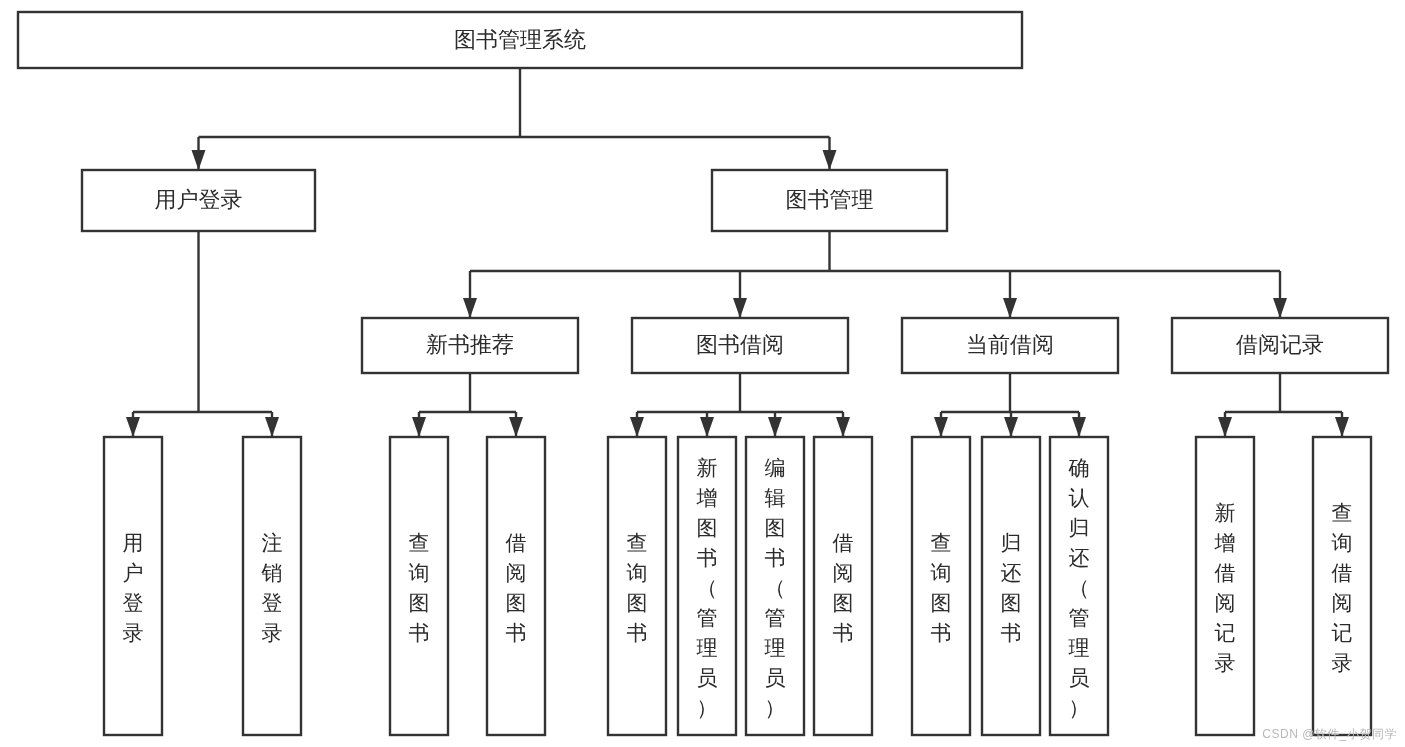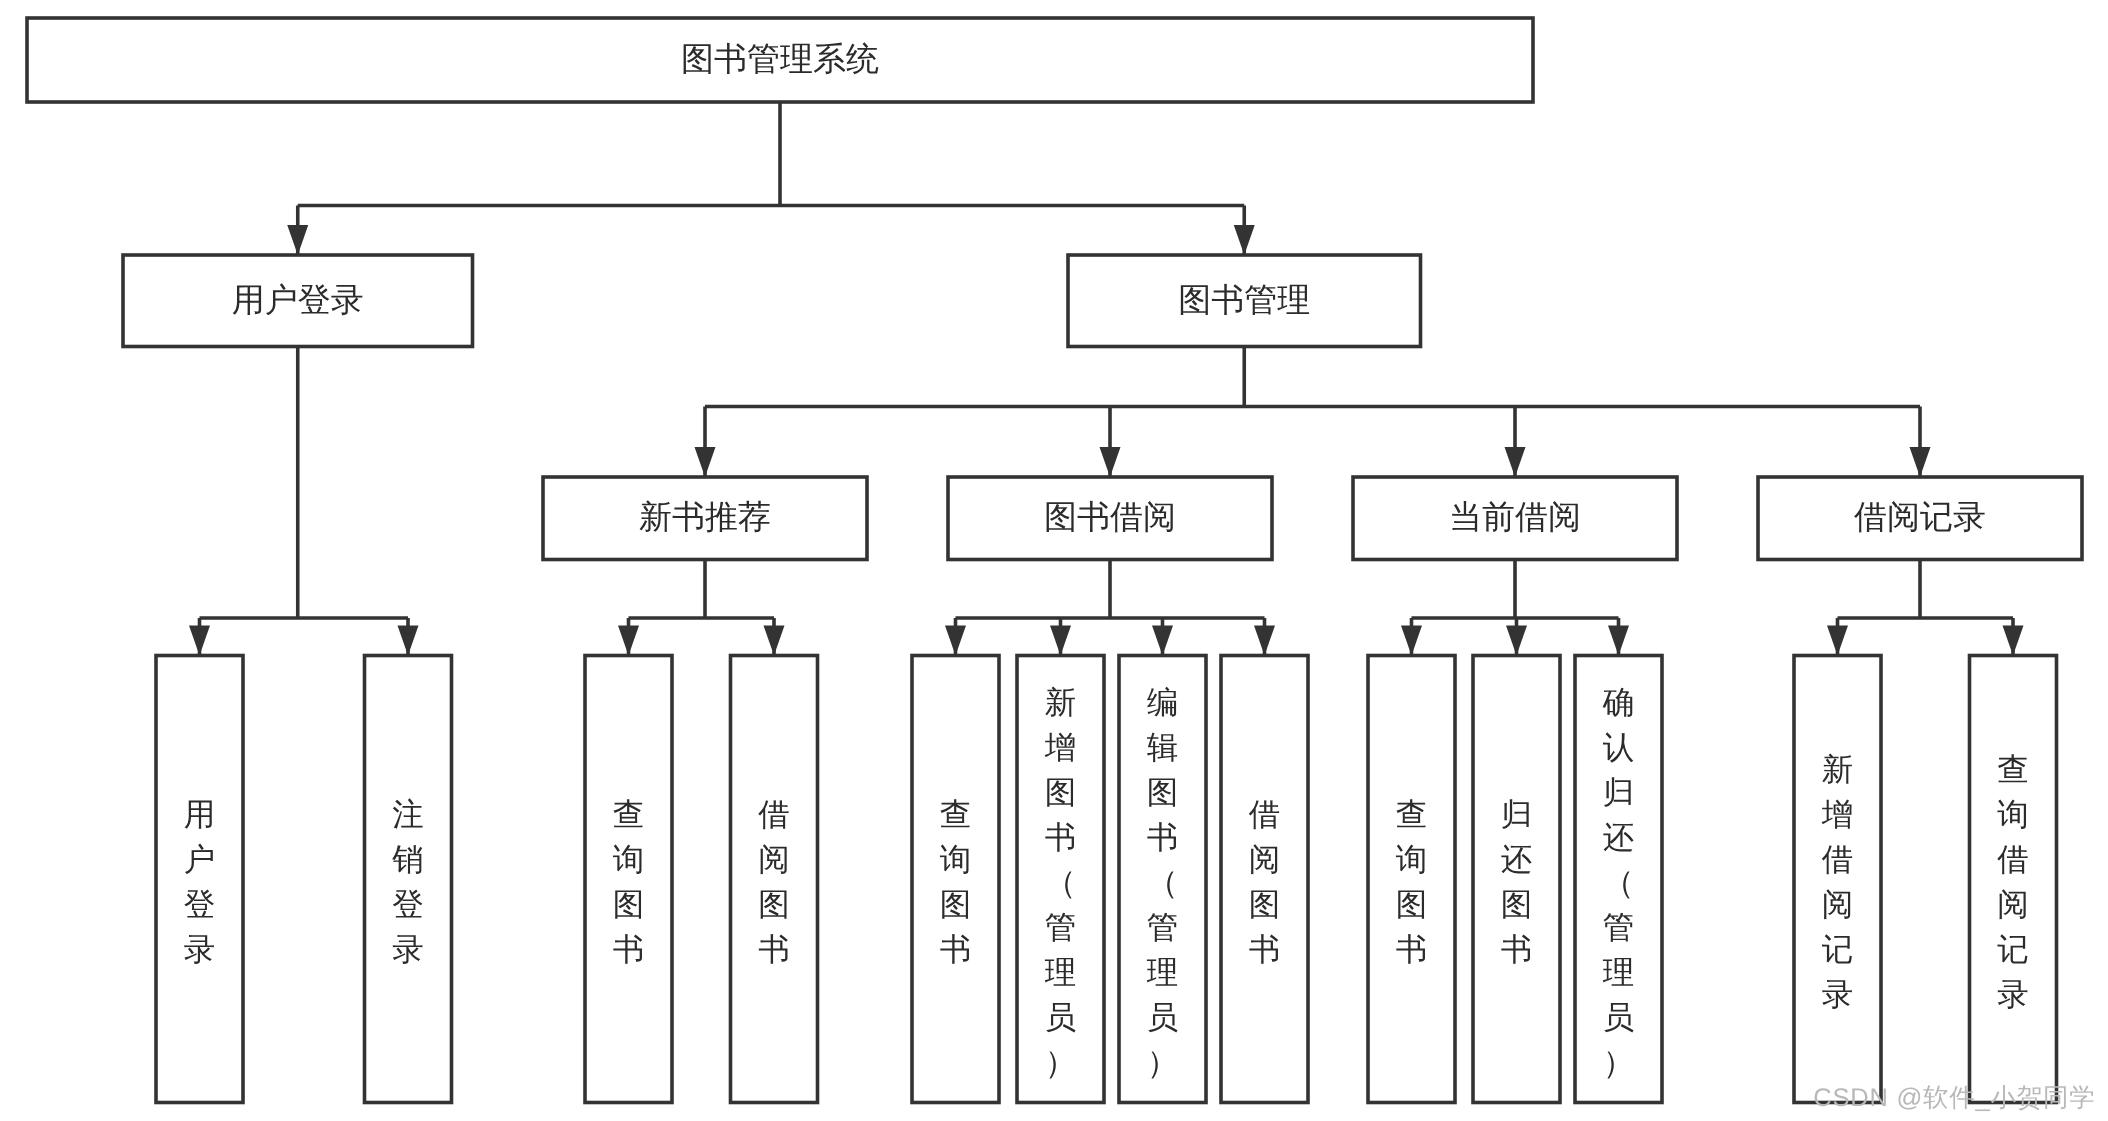--- a/index.html
+++ b/index.html
@@ -5,21 +5,21 @@
   html,body{margin:0;padding:0;background:#ffffff;}
   body{width:1405px;height:747px;font-family:"Liberation Sans","DejaVu Sans",sans-serif;overflow:hidden;}
   #diagram-root{position:relative;width:1405px;height:747px;background:#fff;}
   svg.canvas{position:absolute;left:0;top:0;width:1405px;height:747px;}
   .node-rect{fill:#ffffff;stroke:#333333;stroke-width:2.4;}
   .edge{stroke:#333333;stroke-width:2.4;fill:none;}
   .node-label{font-family:"Liberation Sans","DejaVu Sans",sans-serif;fill:#2b2b2b;}
   .h-label{font-size:22px;text-anchor:middle;dominant-baseline:middle;}
   .v-label{font-size:21px;}
   .v-label tspan{text-anchor:middle;}
-  .watermark{position:absolute;right:8px;bottom:4px;font-size:17px;color:#b8b8b8;
+  .watermark{position:absolute;right:8px;bottom:4px;font-size:12px;color:#b8b8b8;
              font-family:"Liberation Sans","DejaVu Sans",sans-serif;white-space:nowrap;
              letter-spacing:0.5px;}
 </style>
 </head>
 <body>
 
 <div id="diagram-root">
   <svg class="canvas" id="tree-svg" viewBox="0 0 1405 747">
       <line x1="520" y1="68" x2="520" y2="137" class="edge"></line>
       <line x1="198.5" y1="137" x2="829.5" y2="137" class="edge"></line>

